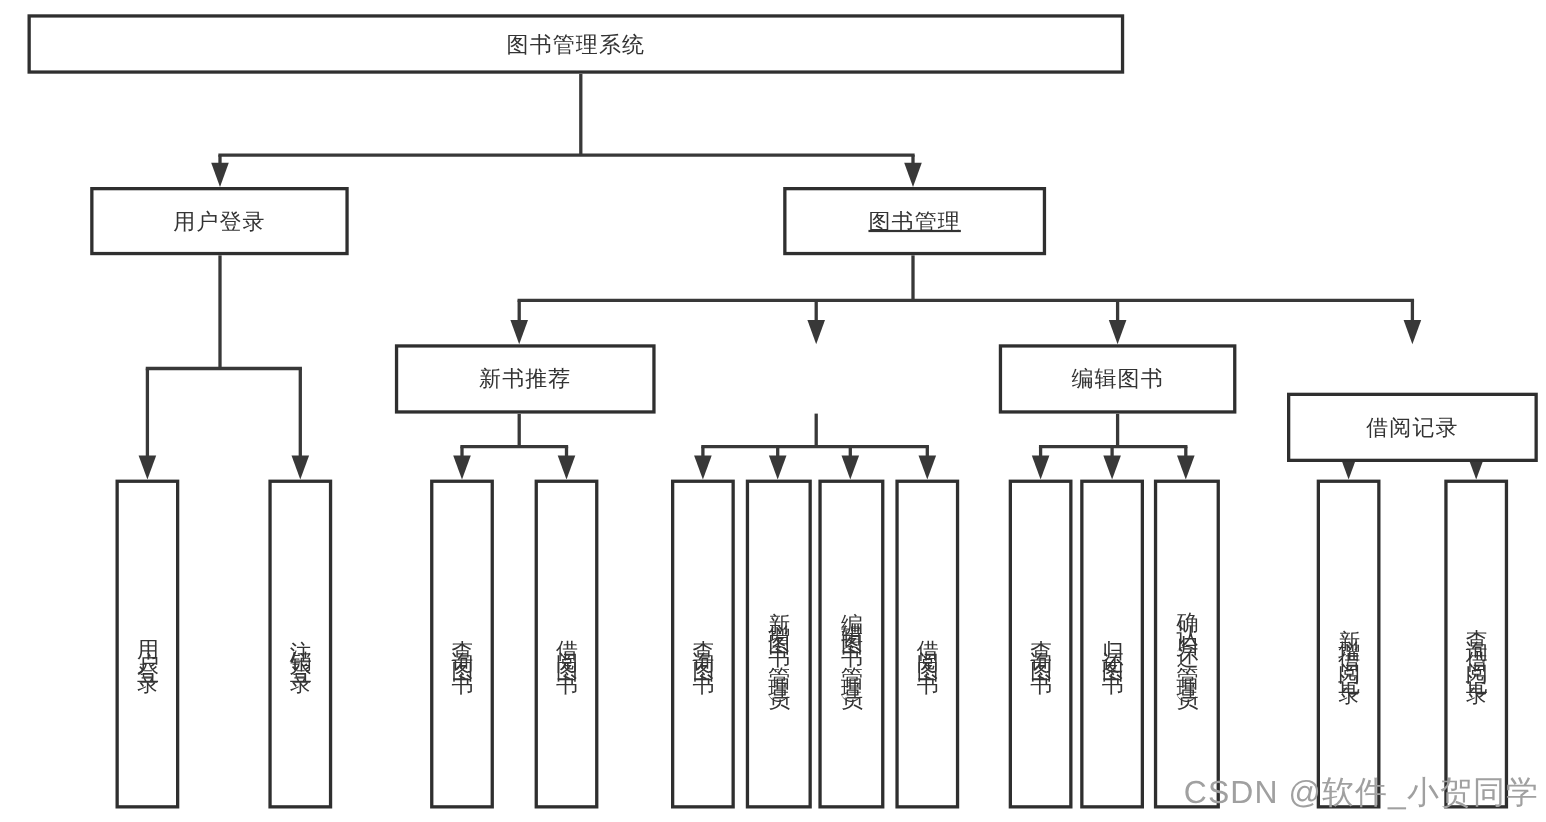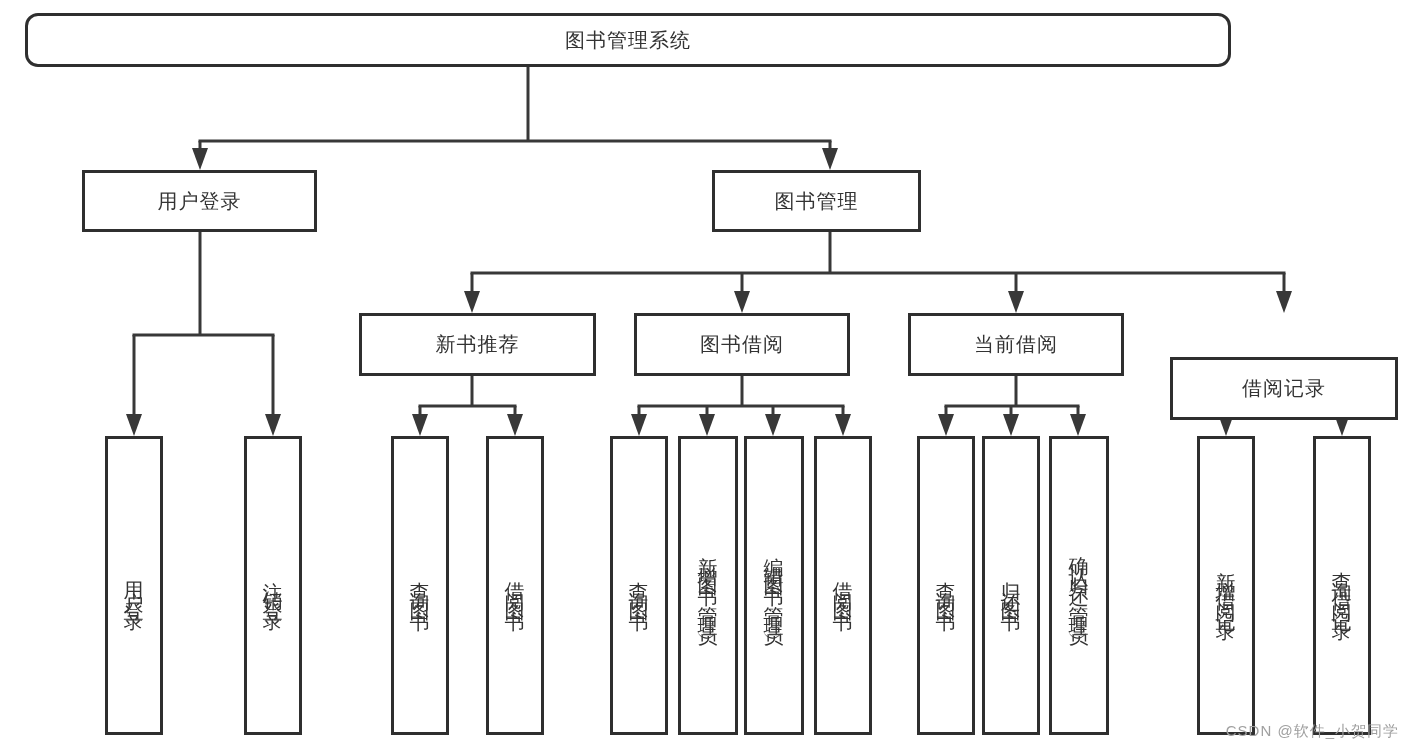--- a/index.html
+++ b/index.html
@@ -34,23 +34,23 @@
   .leaf span {
     writing-mode: vertical-rl;
     text-orientation: mixed;
     font-size: 20px;
     line-height: 1;
     letter-spacing: 10px;
     color: #333333;
     white-space: nowrap;
   }
   
-  .n-root  { left: 25px;   top: 13px;  width: 1206px; height: 54px; border-radius: 13px; }
+  .n-root  { left: 25px;   top: 13px;  width: 997px; height: 54px; }
   .n-login { left: 82px;   top: 170px; width: 235px; height: 62px; }
-  .n-mgmt  { left: 712px;  top: 170px; width: 209px; height: 62px; }
+  .n-mgmt  { left: 712px;  top: 170px; width: 239px; height: 62px; text-decoration: underline; }
   .n-new   { left: 359px;  top: 313px; width: 237px; height: 63px; }
   .n-borrow{ left: 634px;  top: 313px; width: 216px; height: 63px; }
   .n-cur   { left: 908px;  top: 313px; width: 216px; height: 63px; }
   .n-rec   { left: 1170px; top: 313px; width: 228px; height: 63px; margin-top: 44px; }
   
   .leaf { top: 436px; height: 299px; width: 58px; }
   .lf-1  { left: 105px; }
   .lf-2  { left: 244px; }
   .lf-3  { left: 391px; }
   .lf-4  { left: 486px; }
@@ -60,21 +60,21 @@
   .lf-8  { left: 814px; }
   .lf-9  { left: 917px; }
   .lf-10 { left: 982px; }
   .lf-11 { left: 1049px; width: 60px; }
   .lf-12 { left: 1197px; }
   .lf-13 { left: 1313px; }
   #watermark {
     position: absolute;
     right: 6px;
     bottom: 6px;
-    font-size: 15px;
+    font-size: 29px;
     color: #a0a0a0;
     z-index: 3;
     letter-spacing: 1px;
   }
 </style>
 </head>
 <body>
 
 <div id="stage">
 
@@ -161,25 +161,22 @@
   <div class="node n-login">
     <span>用户登录</span>
   </div>
   <div class="node n-mgmt">
     <span>图书管理</span>
   </div>
 
   <div class="node n-new">
     <span>新书推荐</span>
   </div>
-  <div class="node n-borrow">
-    <span>图书借阅</span>
-  </div>
   <div class="node n-cur">
-    <span>当前借阅</span>
+    <span>编辑图书</span>
   </div>
   <div class="node n-rec">
     <span>借阅记录</span>
   </div>
 
   <div class="leaf lf-1">
     <span>用户登录</span>
   </div>
   <div class="leaf lf-2">
     <span>注销登录</span>

